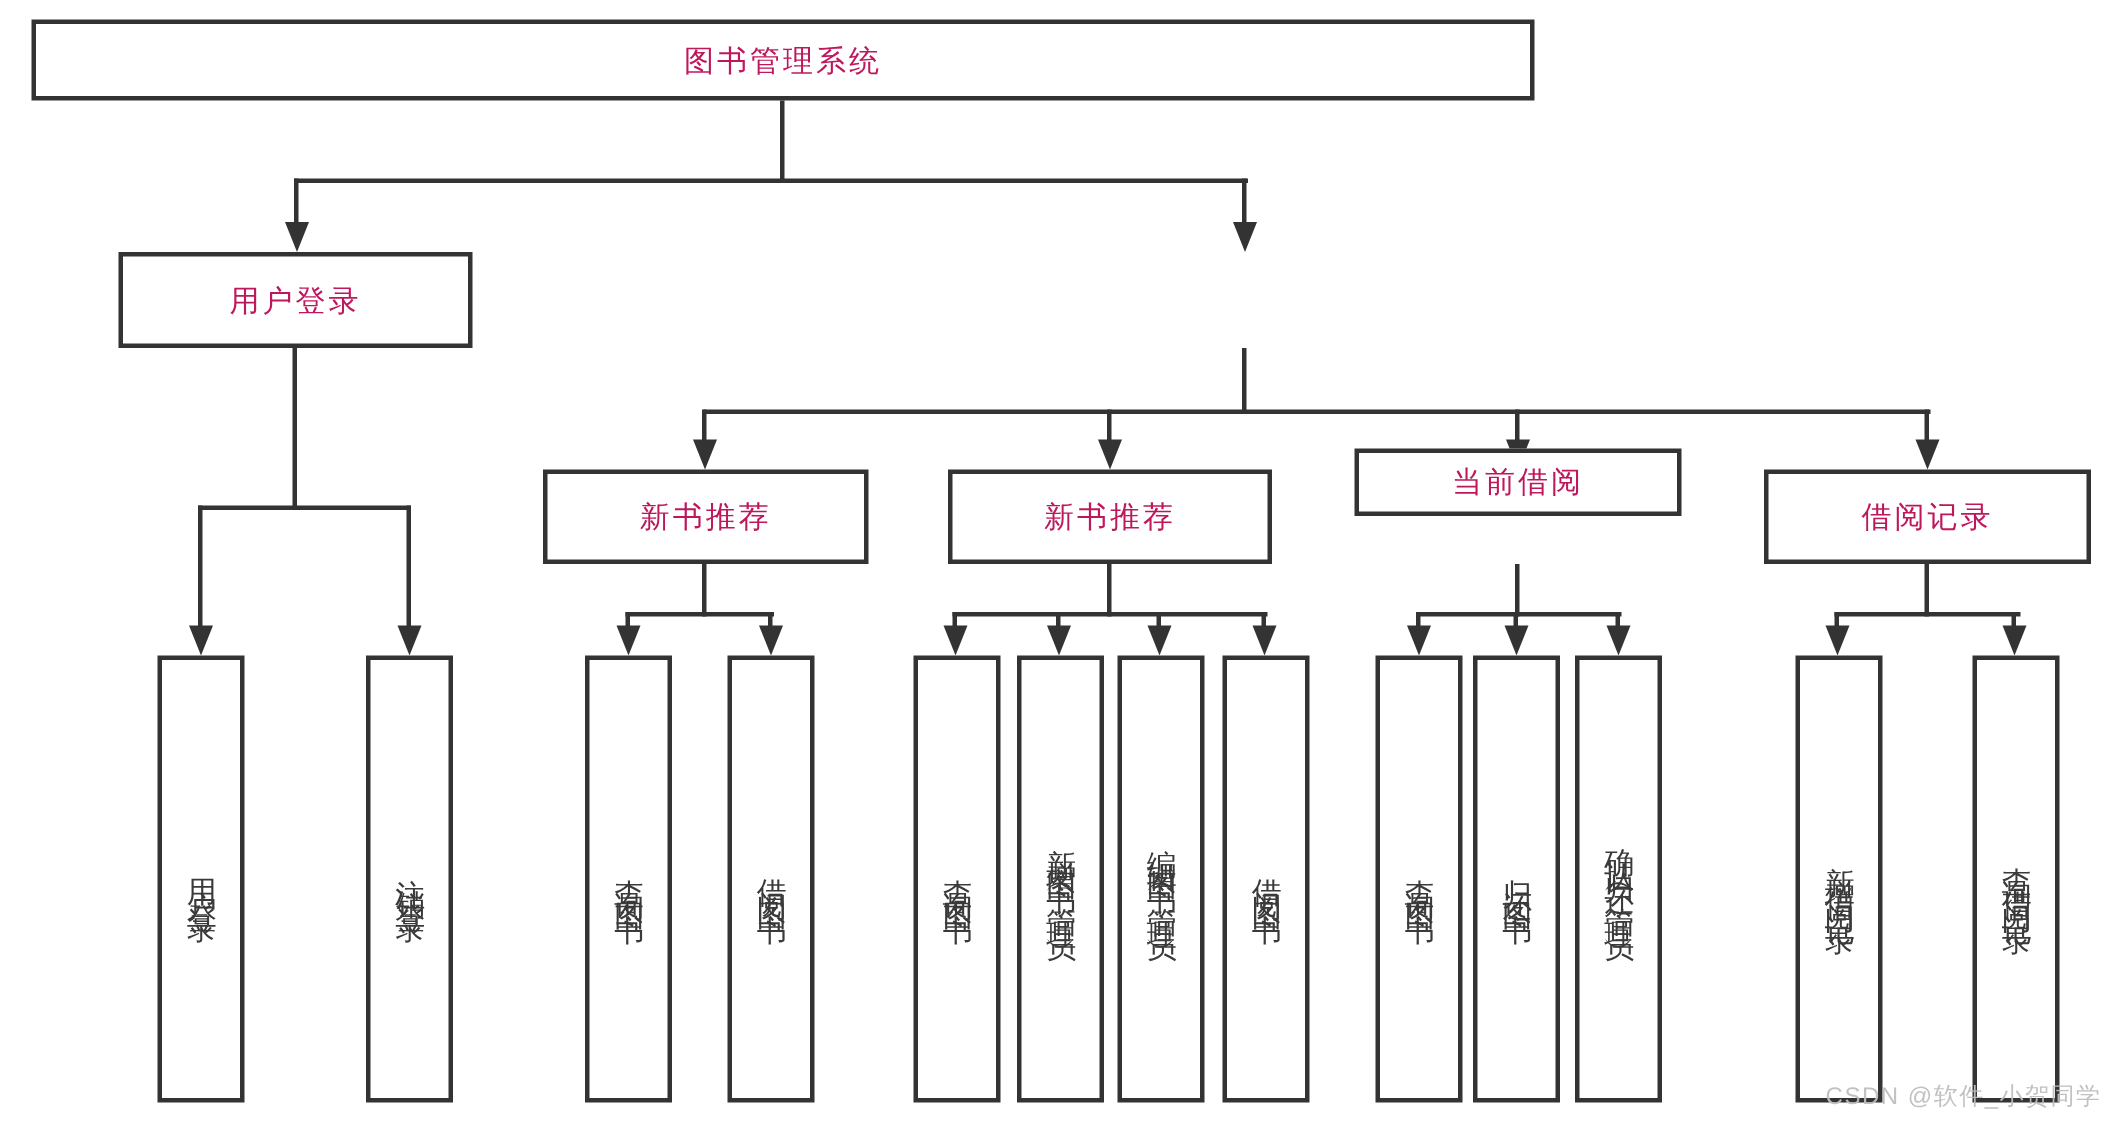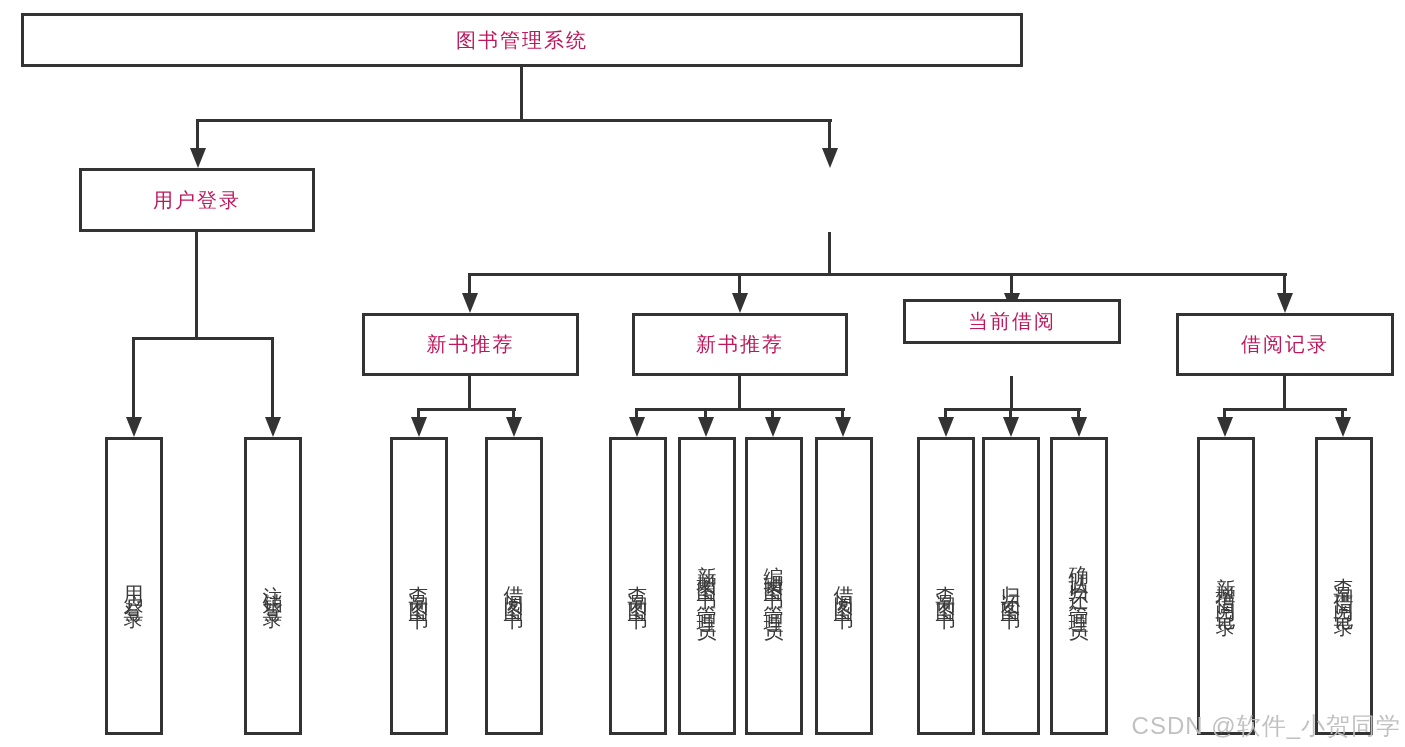--- a/index.html
+++ b/index.html
@@ -23,21 +23,21 @@
   }
   .vline{position:absolute;width:3px;background:#333333;}
   .hline{position:absolute;height:3px;background:#333333;}
   .ahead{
     position:absolute;width:0;height:0;
     border-left:8px solid transparent;border-right:8px solid transparent;
     border-top:20px solid #333333;
   }
   .watermark{
     position:absolute;right:4px;bottom:5px;z-index:10;
-    font-size:24px;color:rgba(190,190,190,0.95);letter-spacing:1px;white-space:nowrap;
+    font-size:16px;color:rgba(190,190,190,0.95);letter-spacing:1px;white-space:nowrap;
   }
 </style>
 </head>
 <body>
 
 <div class="stage">
 
   <div class="node" style="left:21px;top:13px;width:1002px;height:54px">
     <span class="lbl">图书管理系统</span>
   </div>

